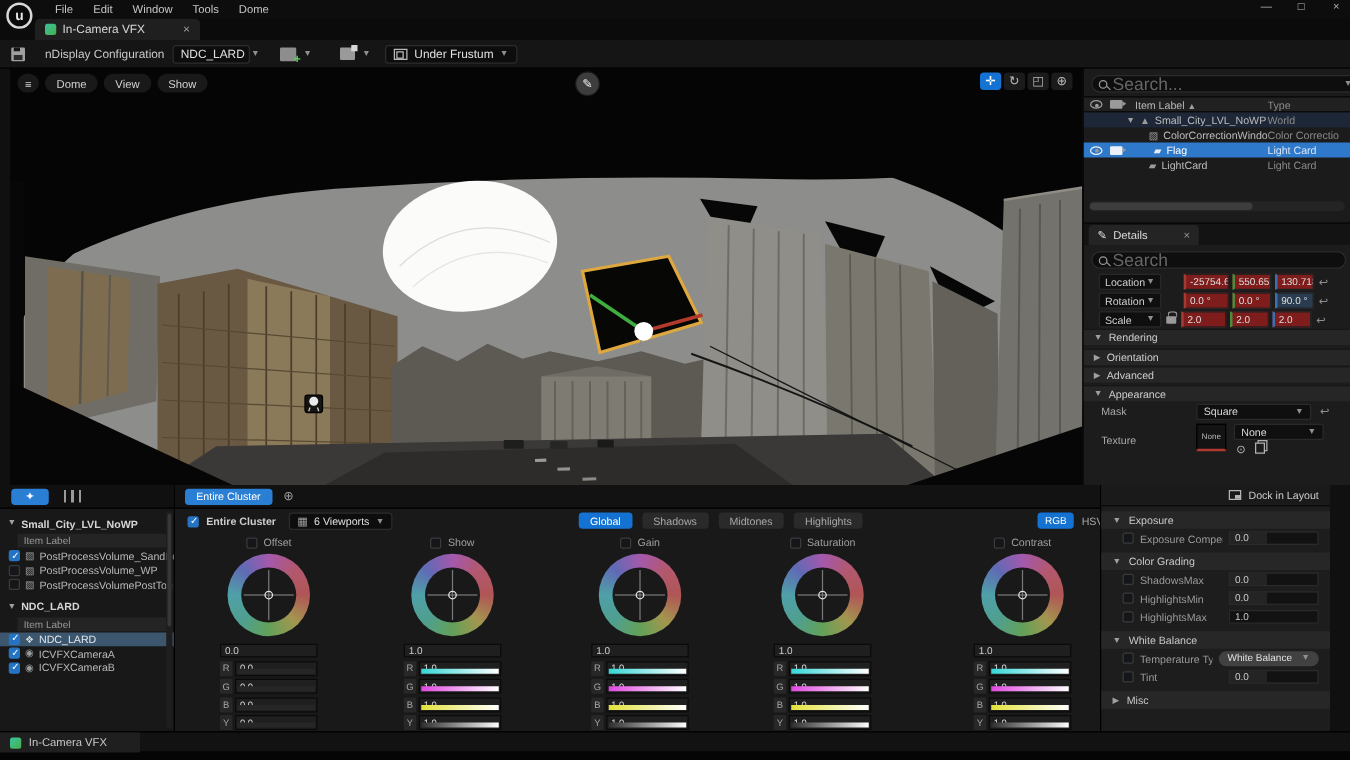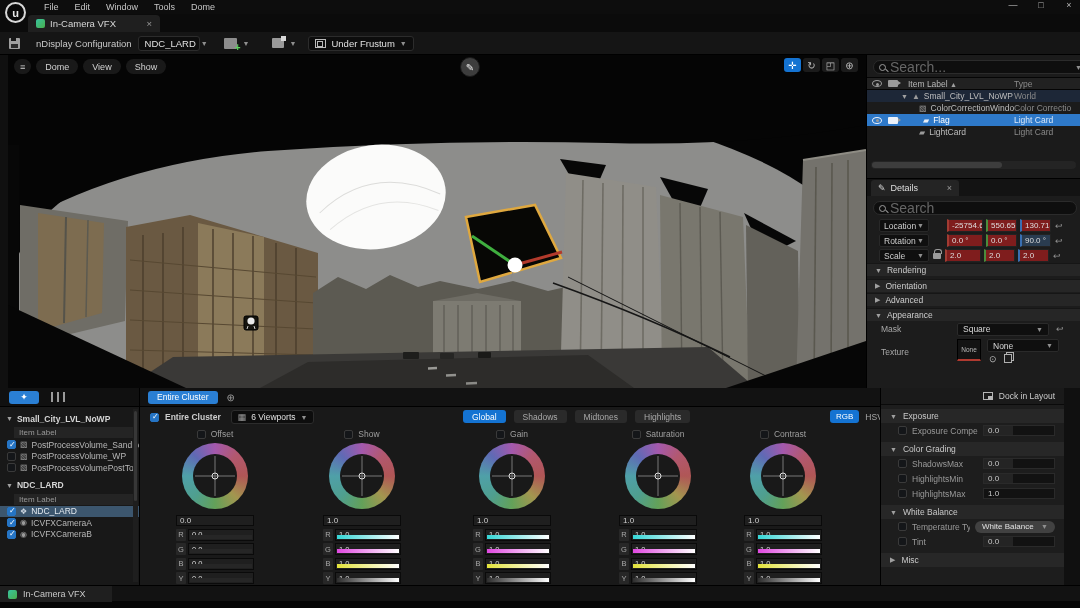--- a/index.html
+++ b/index.html
@@ -107,21 +107,21 @@
   .btn-blue{background:#2a7fd4;color:#fff;height:13px;padding:0 9px;border-radius:3px;display:flex;align-items:center;font-size:8.5px}
   .oplus{color:#9a9a9a;font-size:10px}
   .g-ctrl{height:20px;display:flex;align-items:center;gap:6px;padding:0 10px;color:#cdcdcd;position:relative}
   .g-tabs{position:absolute;left:323px;top:3px;display:flex;gap:8px}
   .gtab{height:13px;padding:0 9px;border-radius:3px;background:#2a2a2a;color:#a8a8a8;display:flex;align-items:center}
   .gtab.active{background:#1473d2;color:#fff}
   .g-mode{position:absolute;left:690px;top:3px;display:flex;gap:6px;align-items:center}
   .gtab.mini{padding:0 6px}
   .grid-ico{color:#9a9a9a;font-size:9px}
   .wheel-col{position:absolute;top:40px;width:120px}
-  .w0{left:15px}.w1{left:162px}.w2{left:312px}.w3{left:458px}.w4{left:583px}
+  .w0{left:15px}.w1{left:162px}.w2{left:312px}.w3{left:458px}.w4{left:618px}
   .wlabel{display:flex;align-items:center;gap:5px;justify-content:center;color:#9f9f9f;height:12px}
   .wheel{position:relative;margin:3px auto 0;width:66px;height:66px;border-radius:50%;
     background:conic-gradient(from 90deg,#b05656,#a3964f 45deg,#63a159 90deg,#4f9f8f 135deg,#4fa0a8 180deg,#5f6ab5 225deg,#a459ad 270deg,#b2586f 315deg,#b05656 360deg)}
   .wheel::before{content:"";position:absolute;inset:11px;border-radius:50%;background:#191919}
   .xv{position:absolute;left:50%;top:13px;bottom:13px;width:1px;background:#787878;transform:translateX(-50%)}
   .xh{position:absolute;top:50%;left:13px;right:13px;height:1px;background:#787878;transform:translateY(-50%)}
   .whandle{position:absolute;left:50%;top:50%;width:7px;height:7px;border:1.5px solid #e2e2e2;border-radius:50%;transform:translate(-50%,-50%)}
   .master{margin:6px auto 0;width:78px;height:11px;background:#1f1f1f;border:1px solid #0a0a0a;display:flex;align-items:center;padding:0 3px;color:#cfcfcf;font-size:8px}
   .chan{display:flex;margin:2.5px auto 0;width:78px;height:12px;gap:2px}
   .badge{width:10px;background:#272727;color:#a8a8a8;font-size:7.5px;display:flex;align-items:center;justify-content:center;border-radius:1px;flex:none}

